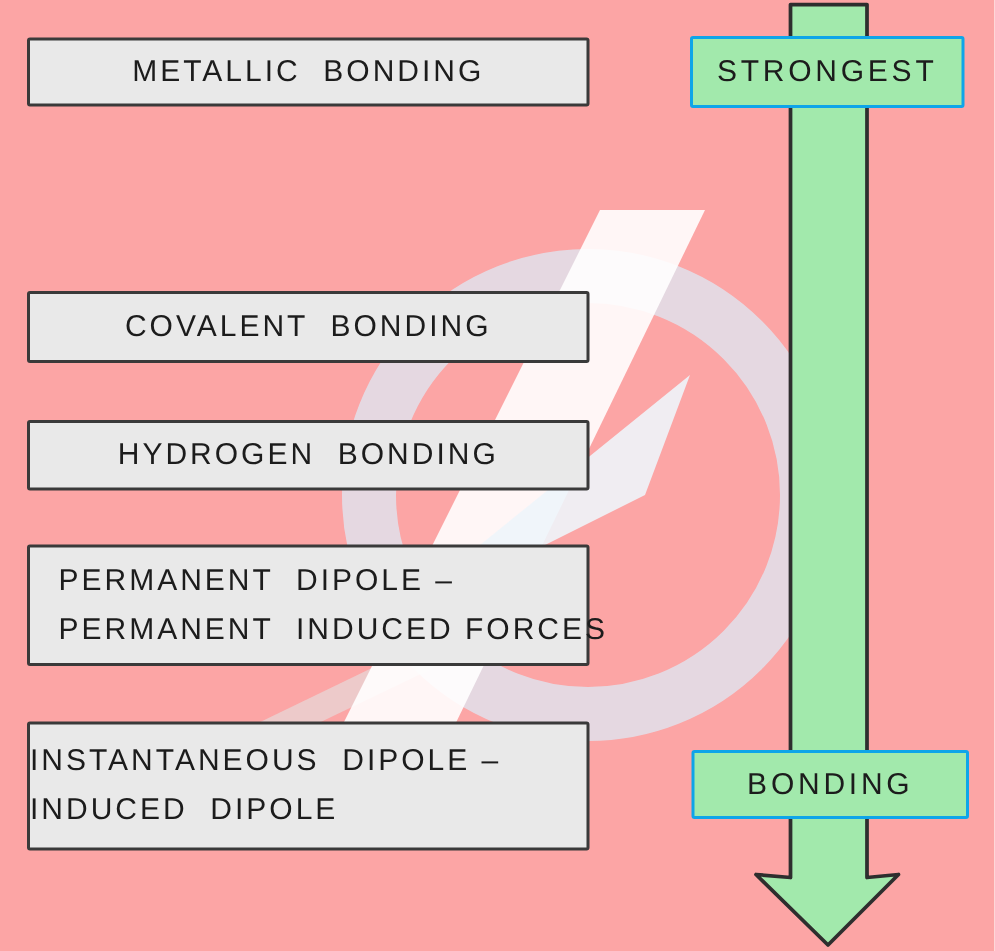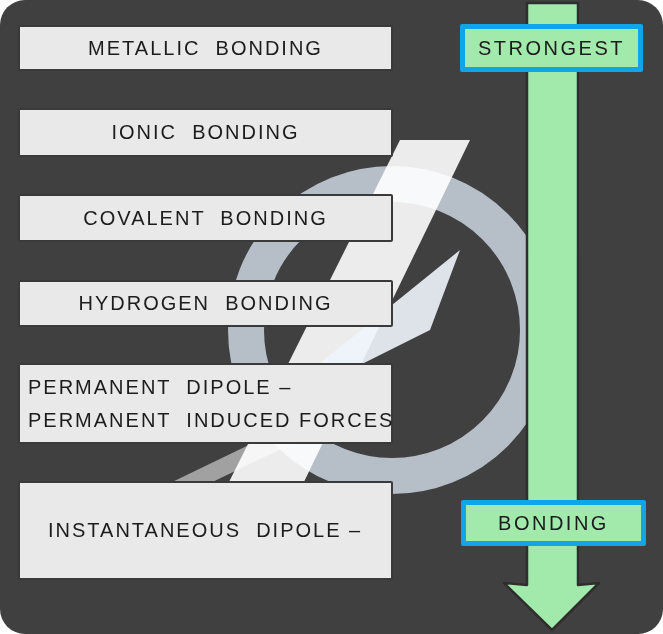--- a/index.html
+++ b/index.html
@@ -4,25 +4,24 @@
 <style>
   html, body {
     margin: 0;
     padding: 0;
     background: #ffffff;
   }
   .stage {
     position: relative;
     width: 663px;
     height: 634px;
-    background: #404040;
+    background: #fca5a5;
     overflow: hidden;
     font-family: "Liberation Sans", sans-serif;
     color: #1c1c1c;
-    border-radius: 25px;
   }
 
   
   .watermark {
     position: absolute;
     left: 0; top: 0;
     width: 663px; height: 634px;
     pointer-events: none;
   }
 
@@ -47,35 +46,35 @@
     white-space: pre;
     font-size: 20px;
     letter-spacing: 2px;
     line-height: 33px;
     color: #1c1c1c;
   }
   .b0 { top: 25px;  height: 46px; }
   .b1 { top: 108px; height: 49px; }
   .b2 { top: 194px; height: 48px; }
   .b3 { top: 280px; height: 47px; }
-  .b4 { top: 363px; height: 81px; padding-left: 8px;  padding-right: 4px; }
-  .b5 { top: 481px; height: 99px; padding-left: 28px; padding-right: 4px; }
+  .b4 { top: 363px; height: 81px; padding-left: 19px;  padding-right: 4px; }
+  .b5 { top: 481px; height: 86px; padding-right: 4px; }
 
   
   .arrow-svg {
     position: absolute;
     left: 0; top: 0;
     width: 663px; height: 634px;
     pointer-events: none;
   }
   .strength-tag {
     position: absolute;
     box-sizing: border-box;
     background: #a2e9ac;
-    border: 5px solid #0ea5e9;
+    border: 2px solid #0ea5e9;
     border-radius: 2px;
     display: flex;
     justify-content: center;
     align-items: center;
   }
   .strength-tag .tag-label {
     font-size: 20px;
     letter-spacing: 2.5px;
     white-space: pre;
     color: #1c1c1c;
@@ -92,39 +91,37 @@
     <circle cx="392" cy="330" r="146" fill="none" stroke="#ddeaf6" stroke-width="36" opacity="0.75"></circle>
     <polygon points="135,500 290,425 300,440 150,512" fill="#e2e2e2" opacity="0.6"></polygon>
     <polygon points="225,490 400,140 470,140 300,490" fill="#ffffff" opacity="0.9"></polygon>
     <polygon points="250,420 460,250 430,330" fill="#eef5fb" opacity="0.9"></polygon>
   </svg>
 
   <div class="bond-box b0">
     <span class="box-line">METALLIC  BONDING</span>
   </div>
 
-  <div class="bond-box b1">
-    <span class="box-line">IONIC  BONDING</span>
-  </div>
 
   <div class="bond-box b3">
     <span class="box-line">HYDROGEN  BONDING</span>
   </div>
 
   <div class="bond-box b2">
     <span class="box-line">COVALENT  BONDING</span>
   </div>
 
   <div class="bond-box b4 align-left">
     <span class="box-line">PERMANENT  DIPOLE –</span>
     <span class="box-line">PERMANENT  INDUCED FORCES</span>
   </div>
 
   <div class="bond-box b5 align-left">
     <span class="box-line">INSTANTANEOUS  DIPOLE –</span>
+    <span class="box-line">INDUCED  DIPOLE</span>
   </div>
 
   <svg class="arrow-svg" viewBox="0 0 663 634" aria-hidden="true">
     <polygon points="527,3 578,3 578,585 599,583 552,630 504,583 527,585" fill="#a2e9ac" stroke="#2e2e2e" stroke-width="2.5" stroke-linejoin="round"></polygon>
   </svg>
 
   <div class="strength-tag tag-strongest">
     <span class="tag-label">STRONGEST</span>
   </div>
 

